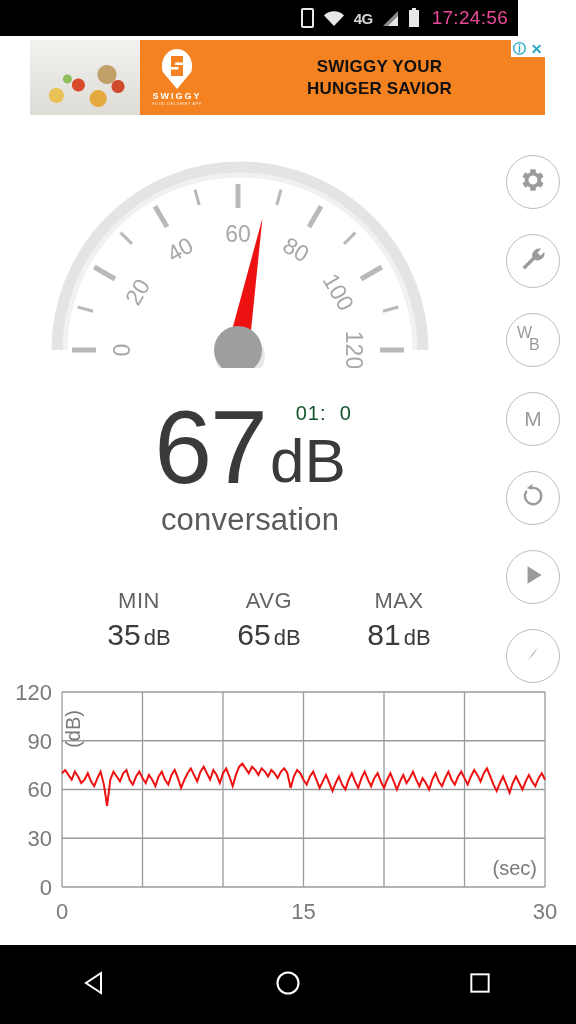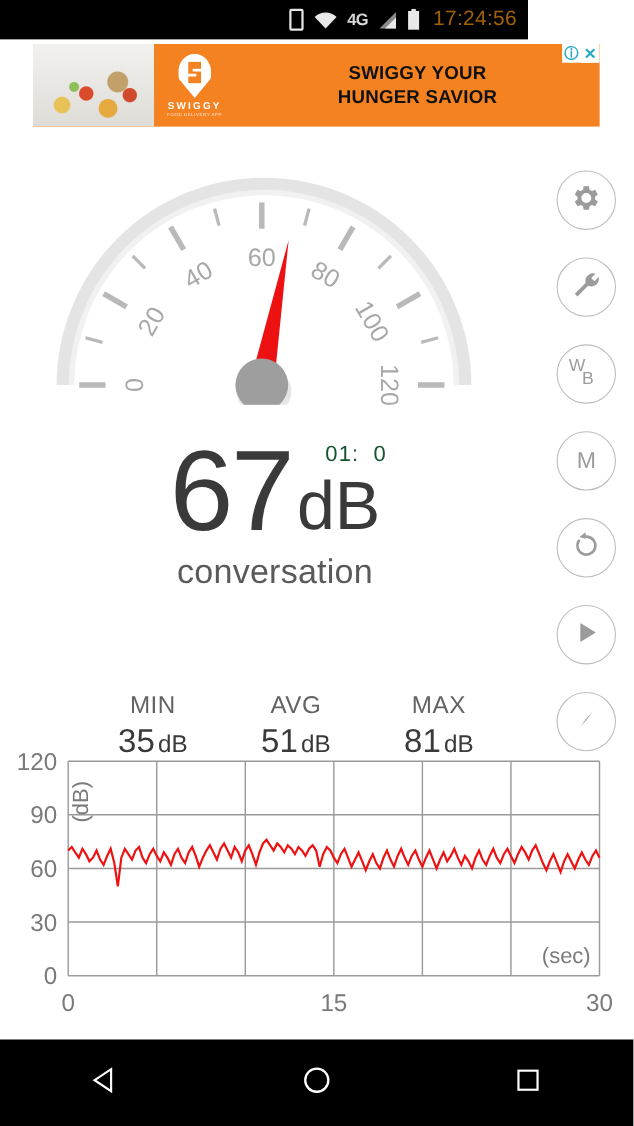--- a/index.html
+++ b/index.html
@@ -6,28 +6,28 @@
   html,body { width:576px; height:1024px; }
   body {
     font-family:"Liberation Sans", sans-serif;
     background:#ffffff;
     position:relative;
     overflow:hidden;
   }
 
   
   .statusbar{
-    position:absolute; top:0; left:0; width:480px; height:36px;
+    position:absolute; top:0; left:0; width:518px; height:36px;
     background:#000; display:flex; align-items:center; justify-content:flex-end;
     padding-right:10px; gap:9px;
   }
   .st-icon{ display:flex; align-items:center; justify-content:center; }
   .sim-icon{ width:13px; height:20px; border:2px solid #e8e8e8; border-radius:2px; }
   .net-label{ color:#d8d8d8; font-size:15px; font-weight:bold; letter-spacing:-0.5px; margin-right:-2px;}
-  .clock{ color:#a16207; font-size:19px; letter-spacing:0.3px; margin-left:3px; }
+  .clock{ color:#ec4899; font-size:19px; letter-spacing:0.3px; margin-left:3px; }
 
   
   .ad-wrap{
     position:absolute; top:36px; left:0; width:576px; height:83px;
     background:#ffffff;
   }
   .ad{
     position:absolute; left:30px; top:4px; width:515px; height:75px;
     display:flex; overflow:hidden; background:#f58220;
   }
@@ -122,21 +122,21 @@
     position:absolute; right:-6px; top:2px; font-size:20px; color:#14532d;
     letter-spacing:1px; white-space:pre;
   }
   .read-desc{
     font-size:31px; color:#5a5a5a; margin-top:6px; letter-spacing:.2px;
   }
 
   
   .stats{
     position:absolute; top:588px; left:74px; width:390px;
-    display:flex; justify-content:space-between;margin-top:40px;
+    display:flex; justify-content:space-between;
   }
   .stat{ text-align:center; width:130px; }
   .stat-label{ font-size:22px; color:#636363; letter-spacing:.5px; }
   .stat-value{ font-size:30px; color:#3a3a3a; margin-top:4px; }
   .stat-value .u{ font-size:22px; color:#3a3a3a; margin-left:3px; }
 
   
   .chart{
     position:absolute; left:0; top:672px; width:576px; height:258px;
   }
@@ -304,21 +304,21 @@
 <div class="stats">
   <div class="stat">
     <div class="stat-label">MIN</div>
     <div class="stat-value">
       <span>35</span><span class="u">dB</span>
     </div>
   </div>
   <div class="stat">
     <div class="stat-label">AVG</div>
     <div class="stat-value">
-      <span>51</span><span class="u">dB</span>
+      <span>65</span><span class="u">dB</span>
     </div>
   </div>
   <div class="stat">
     <div class="stat-label">MAX</div>
     <div class="stat-value">
       <span>81</span><span class="u">dB</span>
     </div>
   </div>
 </div>
 

